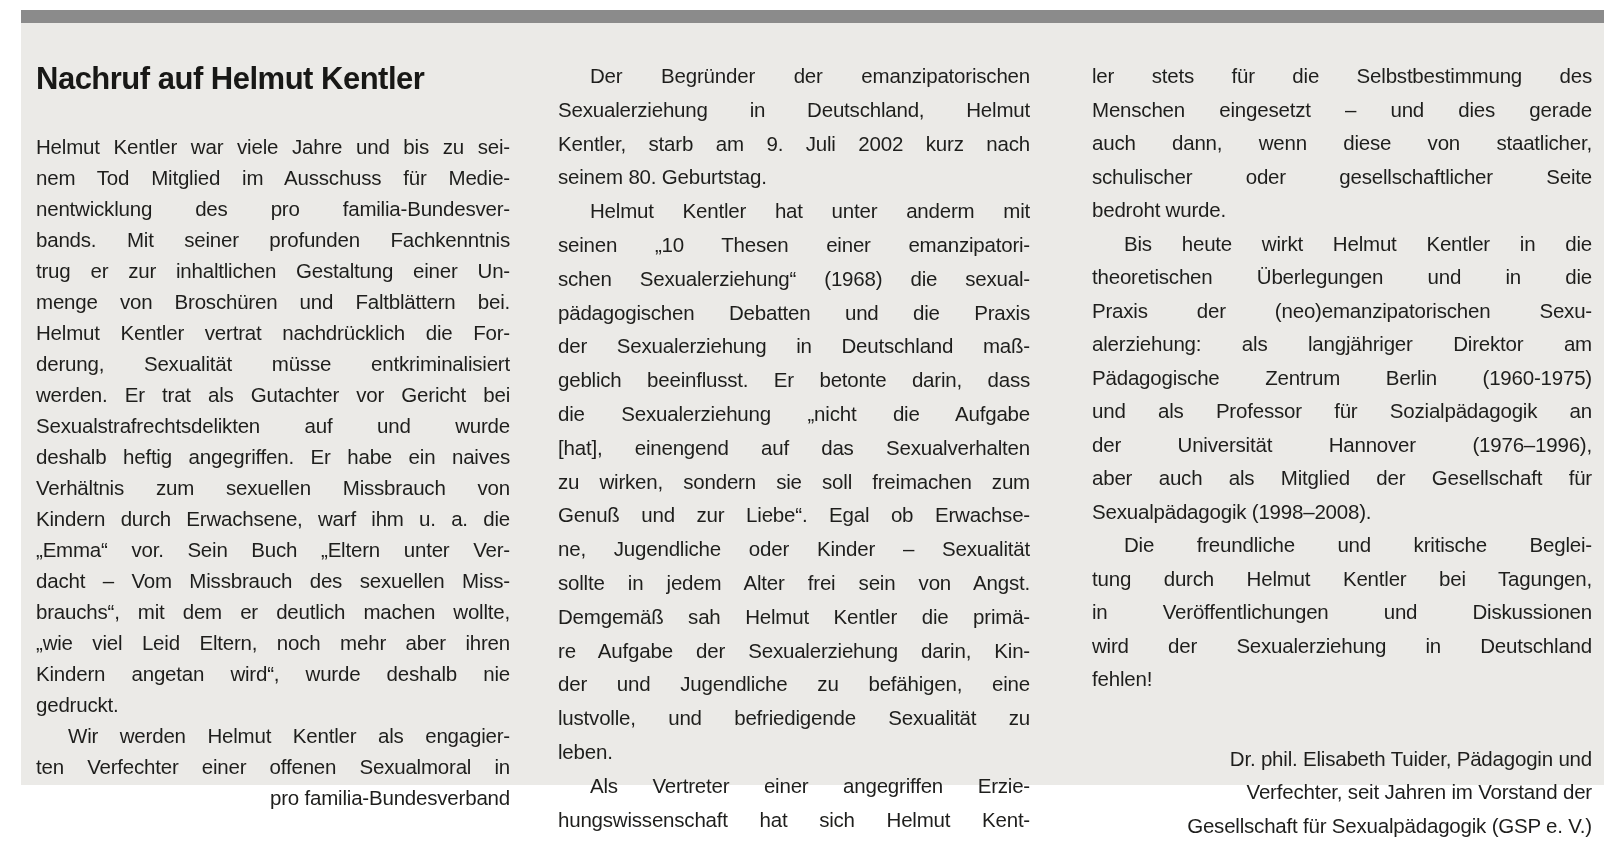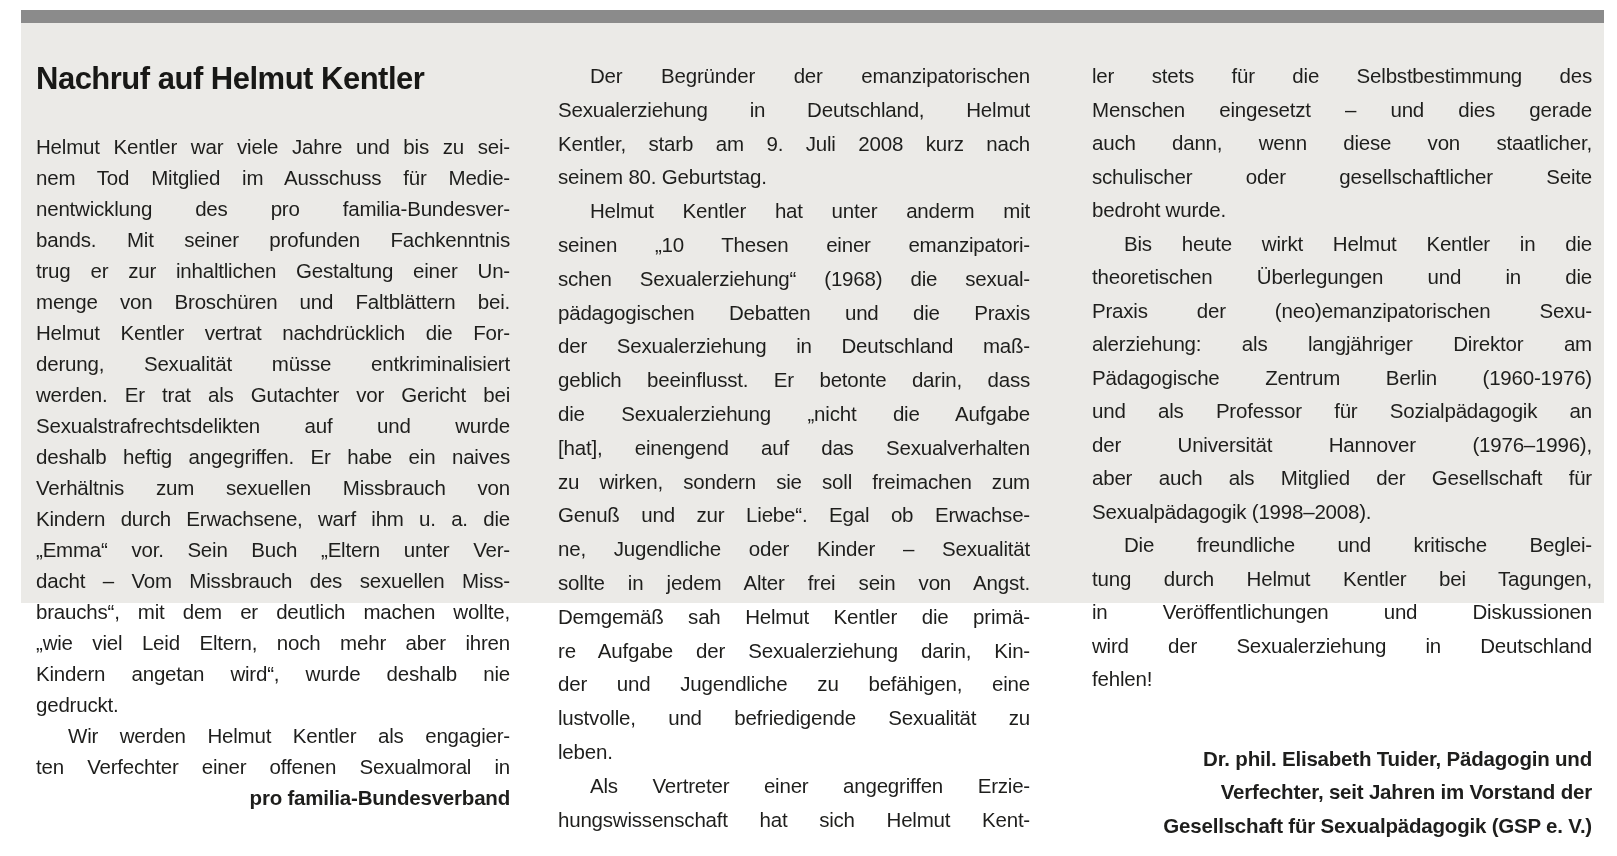--- a/index.html
+++ b/index.html
@@ -23,21 +23,21 @@
     right: 13px;
     top: 10px;
     height: 13px;
     background: #8b8b8b;
   }
   .content-box {
     position: absolute;
     left: 21px;
     right: 13px;
     top: 23px;
-    height: 580px;
+    height: 762px;
     background: #ebeae7;
     color: #1e1e1c;
     box-sizing: border-box;
   }
   .columns {
     display: flex;
     padding: 36px 11px 0 15px;
     box-sizing: border-box;
   }
   .column { flex: 0 0 auto; }
@@ -65,21 +65,20 @@
   }
   .col-1 .line { line-height: 31px; }
   .col-2 .line { line-height: 33.8px; }
   .col-3 .line { line-height: 33.5px; }
   .line.no-justify { text-align: right; text-align-last: left; }
   .line.indent { text-indent: 32px; }
   .para.align-right .line,
   .para.align-right .line.no-justify {
     text-align: center;
     text-align-last: right;
-    font-weight: bold;
   }
   .para.gap-top { margin-top: 46px; }
 </style>
 </head>
 <body>
 
 <div class="page">
   <div class="top-bar"></div>
   <div class="content-box">
     <div class="columns" id="columns">
@@ -111,21 +110,21 @@
             <div class="line">ten Verfechter einer offenen Sexualmoral in</div>
           </div>
           <div class="para align-right">
             <div class="line no-justify">pro familia-Bundesverband</div>
           </div>
         </div>
         <div class="column col-2">
           <div class="para">
             <div class="line indent">Der Begründer der emanzipatorischen</div>
             <div class="line">Sexualerziehung in Deutschland, Helmut</div>
-            <div class="line">Kentler, starb am 9. Juli 2008 kurz nach</div>
+            <div class="line">Kentler, starb am 9. Juli 2002 kurz nach</div>
             <div class="line no-justify">seinem 80. Geburtstag.</div>
           </div>
           <div class="para">
             <div class="line indent">Helmut Kentler hat unter anderm mit</div>
             <div class="line">seinen „10 Thesen einer emanzipatori-</div>
             <div class="line">schen Sexualerziehung“ (1968) die sexual-</div>
             <div class="line">pädagogischen Debatten und die Praxis</div>
             <div class="line">der Sexualerziehung in Deutschland maß-</div>
             <div class="line">geblich beeinflusst. Er betonte darin, dass</div>
             <div class="line">die Sexualerziehung „nicht die Aufgabe</div>
@@ -151,21 +150,21 @@
             <div class="line">Menschen eingesetzt – und dies gerade</div>
             <div class="line">auch dann, wenn diese von staatlicher,</div>
             <div class="line">schulischer oder gesellschaftlicher Seite</div>
             <div class="line no-justify">bedroht wurde.</div>
           </div>
           <div class="para">
             <div class="line indent">Bis heute wirkt Helmut Kentler in die</div>
             <div class="line">theoretischen Überlegungen und in die</div>
             <div class="line">Praxis der (neo)emanzipatorischen Sexu-</div>
             <div class="line">alerziehung: als langjähriger Direktor am</div>
-            <div class="line">Pädagogische Zentrum Berlin (1960-1976)</div>
+            <div class="line">Pädagogische Zentrum Berlin (1960-1975)</div>
             <div class="line">und als Professor für Sozialpädagogik an</div>
             <div class="line">der Universität Hannover (1976–1996),</div>
             <div class="line">aber auch als Mitglied der Gesellschaft für</div>
             <div class="line no-justify">Sexualpädagogik (1998–2008).</div>
           </div>
           <div class="para">
             <div class="line indent">Die freundliche und kritische Beglei-</div>
             <div class="line">tung durch Helmut Kentler bei Tagungen,</div>
             <div class="line">in Veröffentlichungen und Diskussionen</div>
             <div class="line">wird der Sexualerziehung in Deutschland</div>

